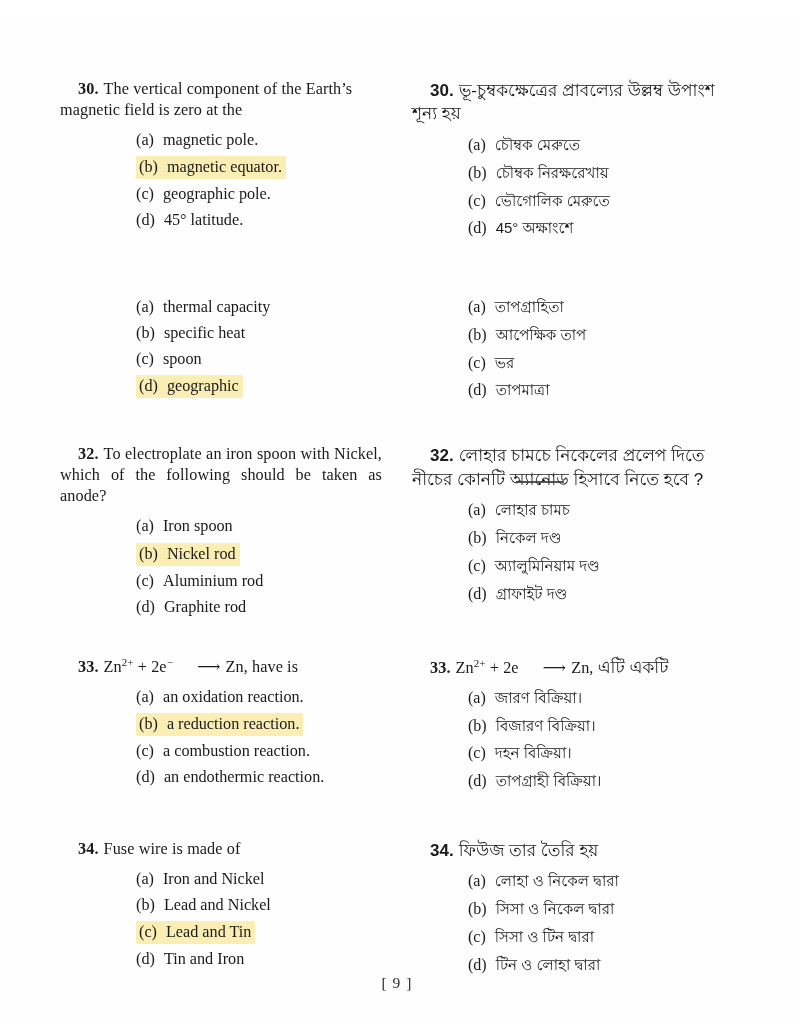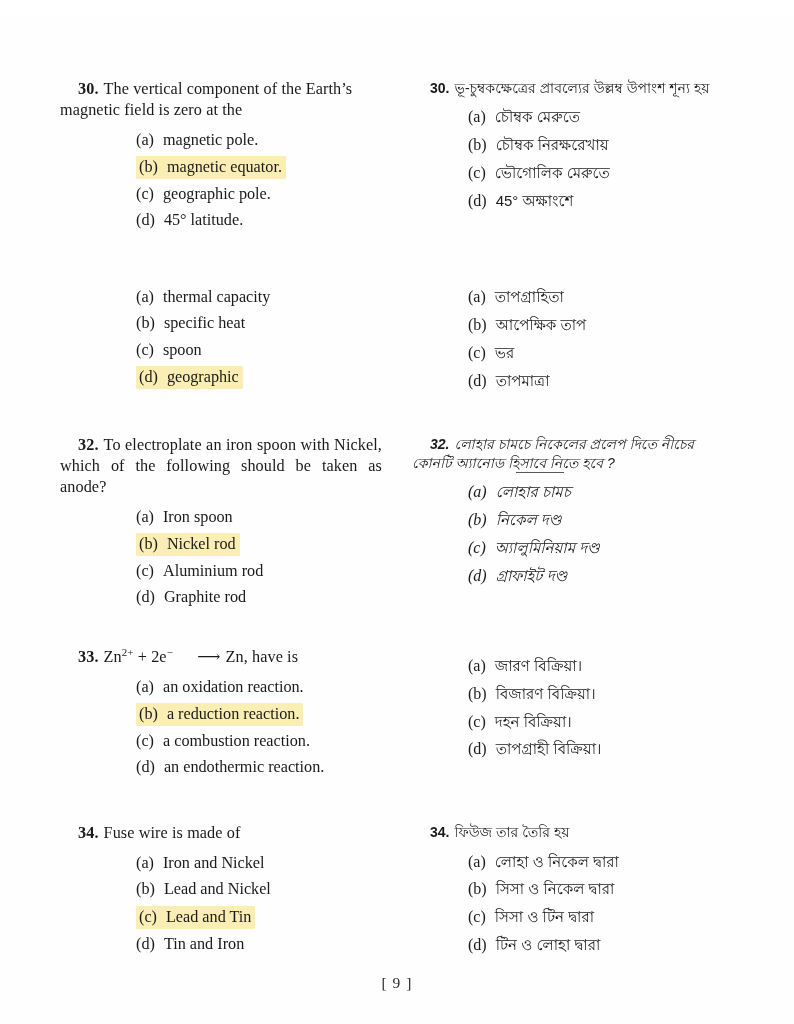--- a/index.html
+++ b/index.html
@@ -54,21 +54,21 @@
     letter-spacing: 0.1px;
   }
   .stem .qnum {
     font-weight: bold;
     margin-right: 5px;
   }
   .stem.nojust { text-align: left; }
 
   .bn {
     font-family: "Liberation Sans", "DejaVu Sans", sans-serif;
-    font-size: 14px;
+    font-size: 17px;
     letter-spacing: 0px;
   }
   .stem.bn { line-height: 1.38; }
 
   
   .opts {
     list-style: none;
     margin: 9px 0 0 0;
     padding: 0;
   }
@@ -311,21 +311,21 @@
               </span>
             </li>
           <li class="opt">
               <span class="hlwrap">
                 <span class="lbl">(d)</span>
                 <span class="txt">Graphite rod</span>
               </span>
             </li>
         </ul>
       </div>
-      <div class="col col-bn" style="position:relative;font-style:italic;">
+      <div class="col col-bn" style="position:relative;">
         <p class="stem bn nojust"><span class="qnum">32.</span><span>লোহার চামচে নিকেলের প্রলেপ দিতে নীচের কোনটি অ্যানোড হিসাবে নিতে হবে ?</span></p>
         <div class="artifact-line" style="left:118px; top:37px; width:48px;"></div>
         <ul class="opts">
           <li class="opt bn">
               <span class="hlwrap">
                 <span class="lbl">(a)</span>
                 <span class="txt">লোহার চামচ</span>
               </span>
             </li>
           <li class="opt bn">
@@ -376,20 +376,21 @@
             </li>
           <li class="opt">
               <span class="hlwrap">
                 <span class="lbl">(d)</span>
                 <span class="txt">an endothermic reaction.</span>
               </span>
             </li>
         </ul>
       </div>
       <div class="col col-bn">
+        <p class="stem nojust"><span class="qnum">33.</span><span class="formula"><span>Zn</span><sup>2+</sup> <span>+ 2e</span> <span class="arrow">⟶</span> <span>Zn,</span></span> <span class="bn">এটি একটি</span></p>
         <ul class="opts">
           <li class="opt bn">
               <span class="hlwrap">
                 <span class="lbl">(a)</span>
                 <span class="txt">জারণ বিক্রিয়া।</span>
               </span>
             </li>
           <li class="opt bn">
               <span class="hlwrap">
                 <span class="lbl">(b)</span>

